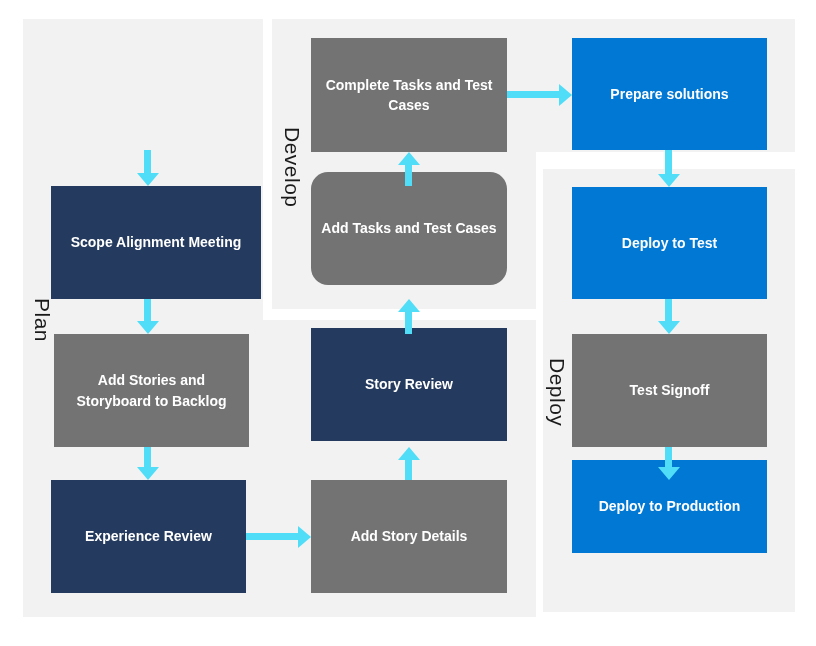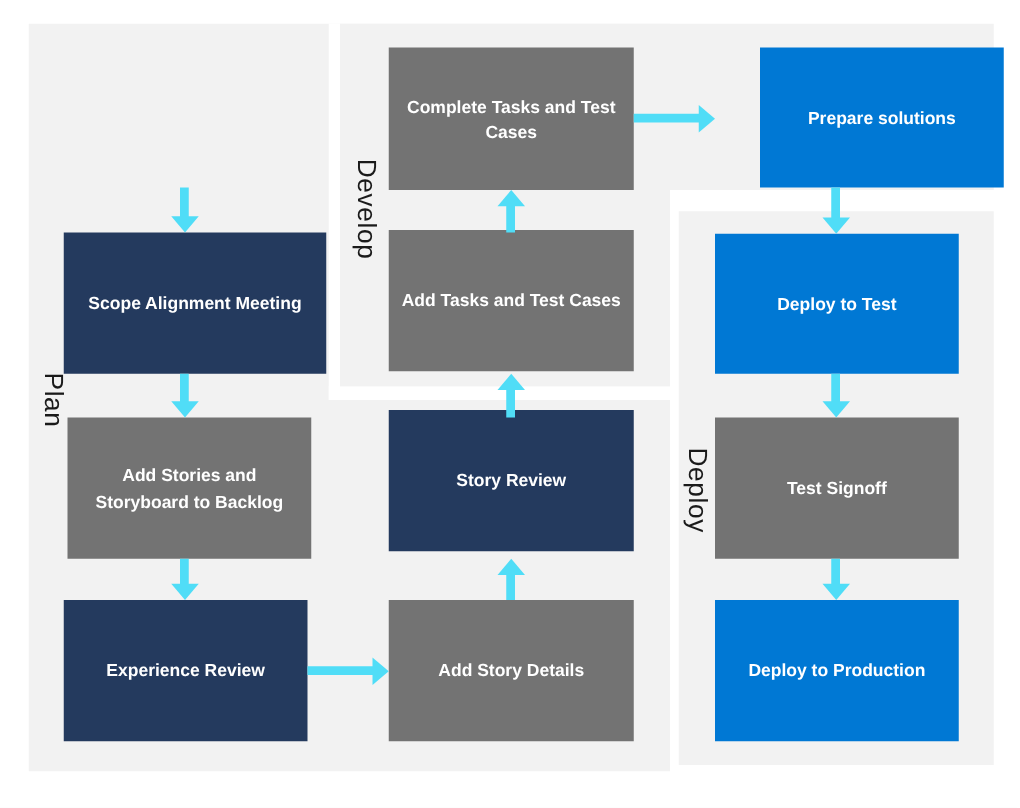--- a/index.html
+++ b/index.html
@@ -61,40 +61,40 @@
 Storyboard to Backlog</span>
   </div>
   <div class="box navy" style="left:51px;top:480px;width:195px;height:113px;">
     <span class="lbl">Experience Review</span>
   </div>
 
   <div class="box gray" style="left:311px;top:38px;width:196px;height:114px;">
     <span class="lbl">Complete Tasks and Test
 Cases</span>
   </div>
-  <div class="box gray" style="left:311px;top:184px;width:196px;height:113px;">
+  <div class="box gray" style="left:311px;top:172px;width:196px;height:113px;border-radius:17px;">
     <span class="lbl">Add Tasks and Test Cases</span>
   </div>
   <div class="box navy" style="left:311px;top:328px;width:196px;height:113px;">
     <span class="lbl">Story Review</span>
   </div>
   <div class="box gray" style="left:311px;top:480px;width:196px;height:113px;">
     <span class="lbl">Add Story Details</span>
   </div>
 
-  <div class="box blue" style="left:572px;top:38px;width:195px;height:112px;margin-left:36px;">
+  <div class="box blue" style="left:572px;top:38px;width:195px;height:112px;">
     <span class="lbl">Prepare solutions</span>
   </div>
   <div class="box blue" style="left:572px;top:187px;width:195px;height:112px;">
     <span class="lbl">Deploy to Test</span>
   </div>
   <div class="box gray" style="left:572px;top:334px;width:195px;height:113px;">
     <span class="lbl">Test Signoff</span>
   </div>
-  <div class="box blue" style="left:572px;top:480px;width:195px;height:113px;">
+  <div class="box blue" style="left:572px;top:460px;width:195px;height:93px;">
     <span class="lbl">Deploy to Production</span>
   </div>
 
   <div class="arrow down" style="left:137px;top:150px;width:22px;height:36px;">
       <div class="shaft"></div>
       <div class="head"></div>
     </div>
   <div class="arrow down" style="left:137px;top:299px;width:22px;height:35px;">
       <div class="shaft"></div>
       <div class="head"></div>

